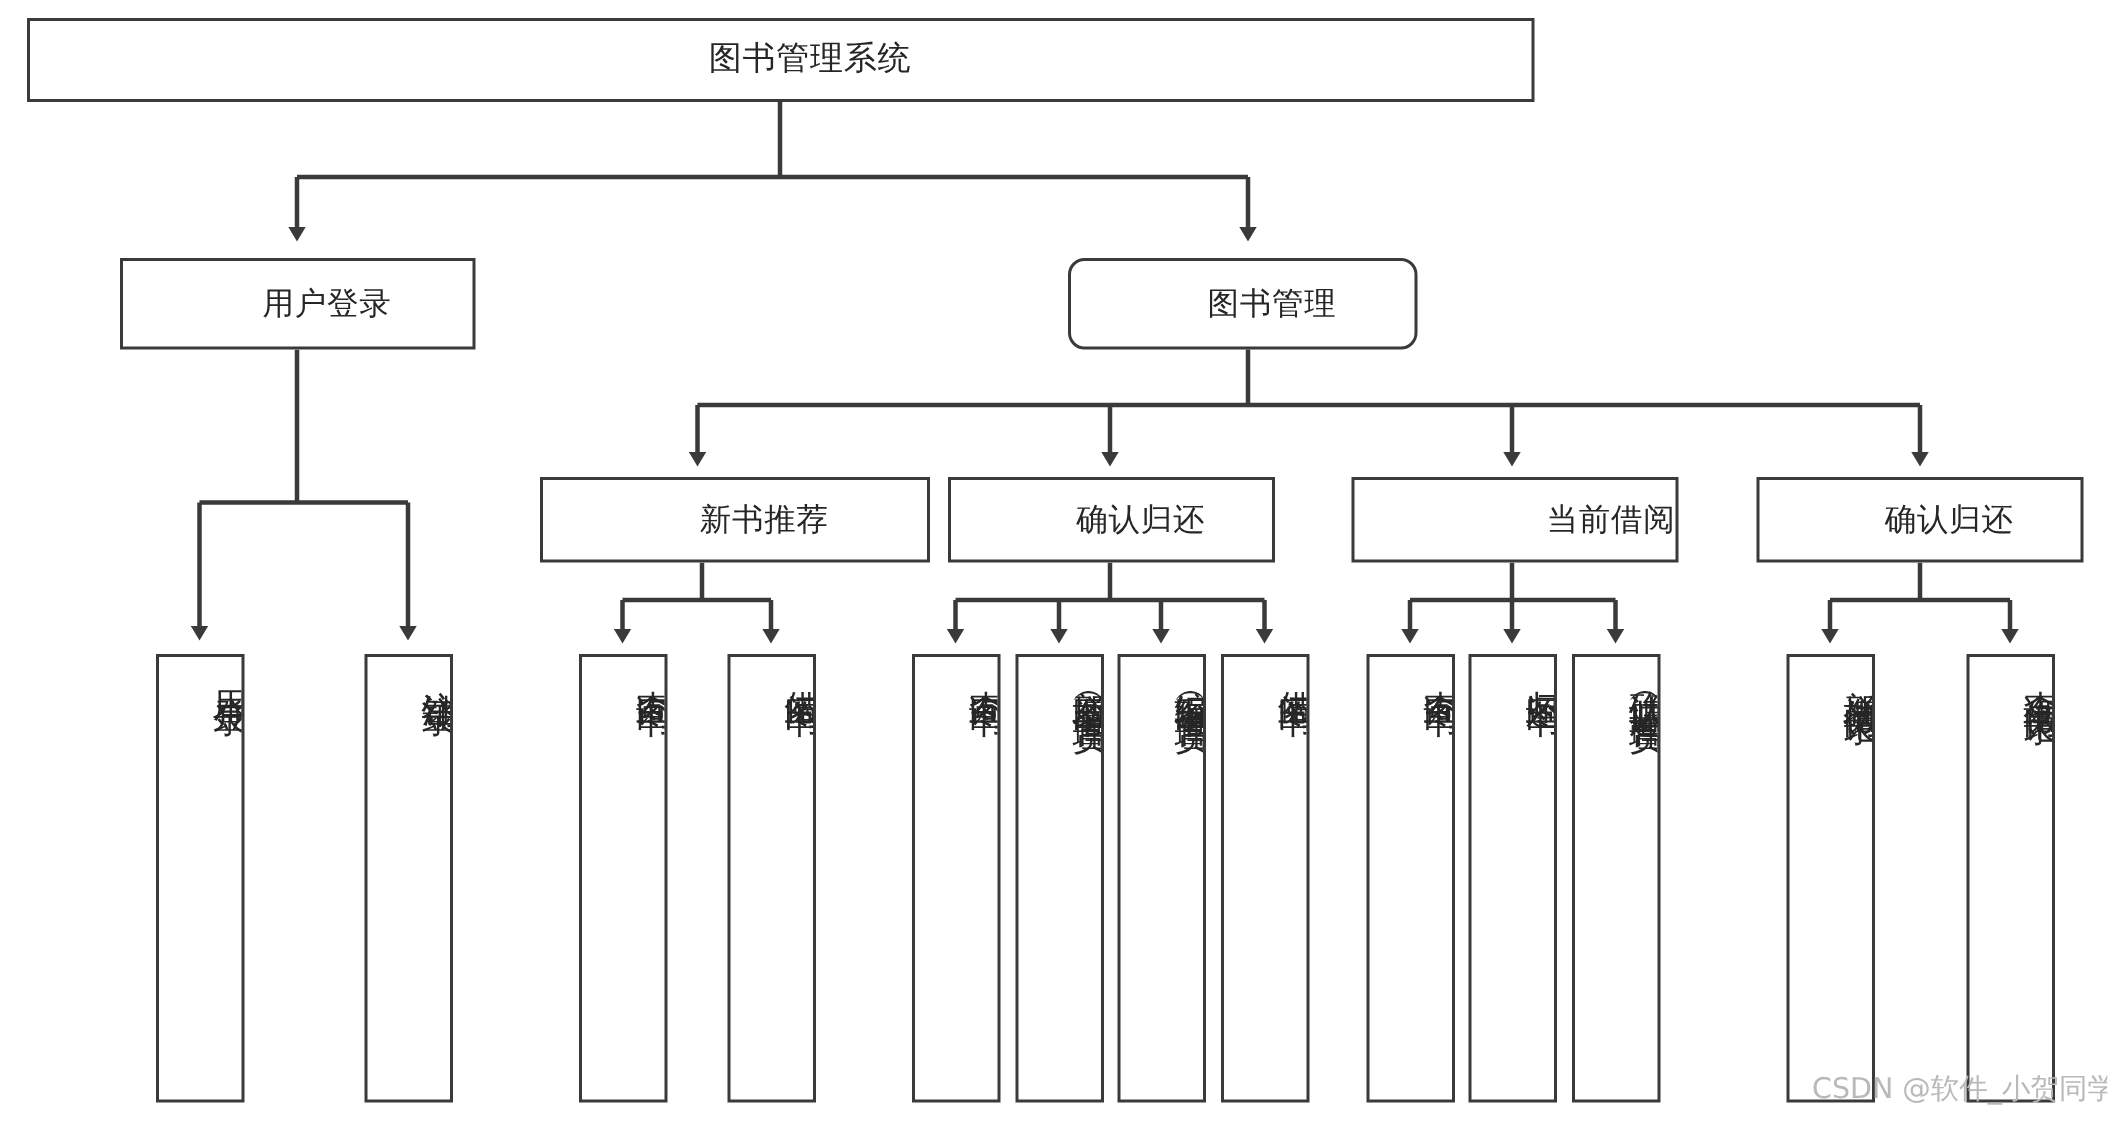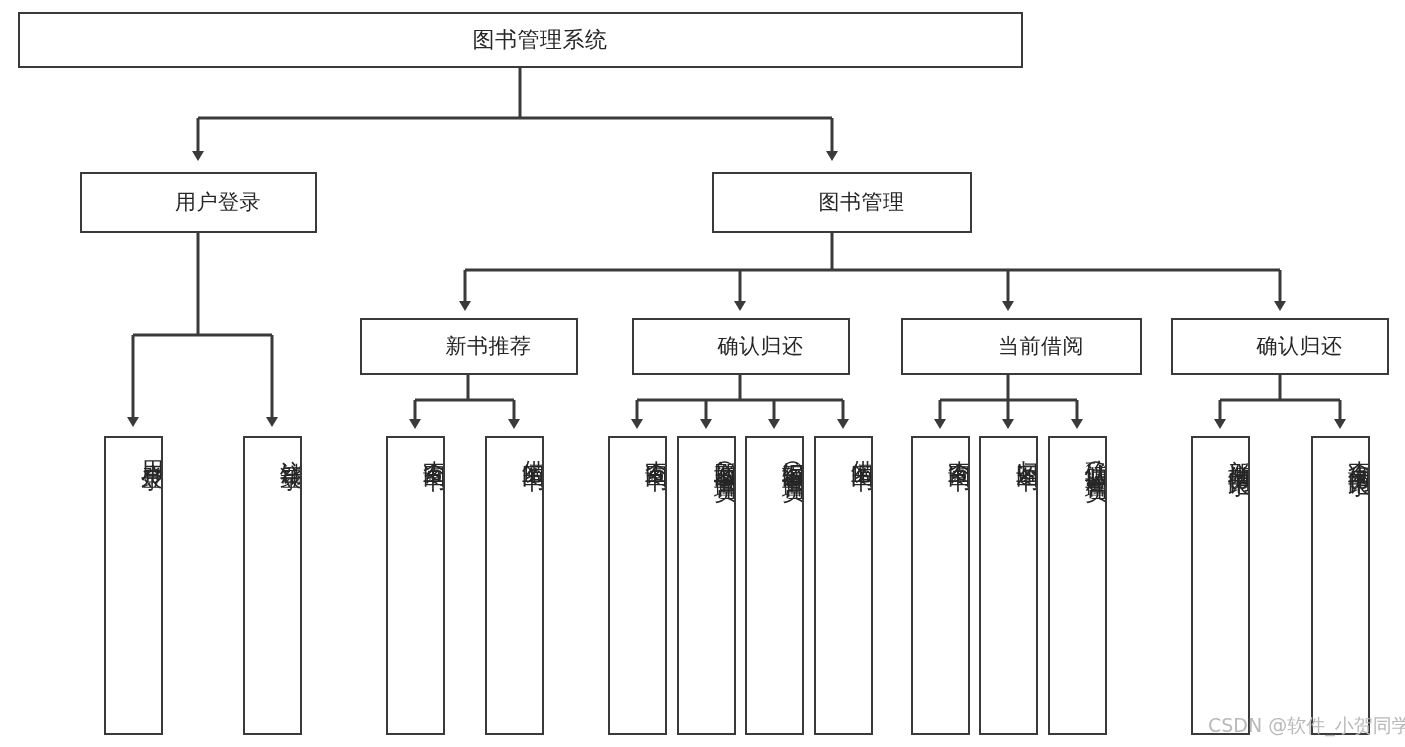--- a/index.html
+++ b/index.html
@@ -130,31 +130,31 @@
     </g>
   </svg>
 
   <div class="node-box horizontal root" style="left:18px; top:12px; width:1005px; height:56px;">
     <span class="node-label">图书管理系统</span>
   </div>
 
   <div class="node-box horizontal" style="left:80px; top:172px; width:237px; height:61px;">
     <span class="node-label">用户登录</span>
   </div>
-  <div class="node-box horizontal" style="left:712px; top:172px; width:260px; height:61px;">
+  <div class="node-box horizontal" style="left:712px; top:172px; width:233px; height:61px;border-radius:11px;">
     <span class="node-label">图书管理</span>
   </div>
 
-  <div class="node-box horizontal" style="left:360px; top:318px; width:218px; height:57px;">
+  <div class="node-box horizontal" style="left:360px; top:318px; width:260px; height:57px;">
     <span class="node-label">新书推荐</span>
   </div>
   <div class="node-box horizontal" style="left:632px; top:318px; width:218px; height:57px;">
     <span class="node-label">确认归还</span>
   </div>
-  <div class="node-box horizontal" style="left:901px; top:318px; width:241px; height:57px;">
+  <div class="node-box horizontal" style="left:901px; top:318px; width:218px; height:57px;justify-content:flex-end;">
     <span class="node-label">当前借阅</span>
   </div>
   <div class="node-box horizontal" style="left:1171px; top:318px; width:218px; height:57px;">
     <span class="node-label">确认归还</span>
   </div>
 
   <div class="node-box vertical" style="left:104px; top:436px; width:59px; height:299px;">
     <span class="node-label">用户登录</span>
   </div>
   <div class="node-box vertical" style="left:243px; top:436px; width:59px; height:299px;">

